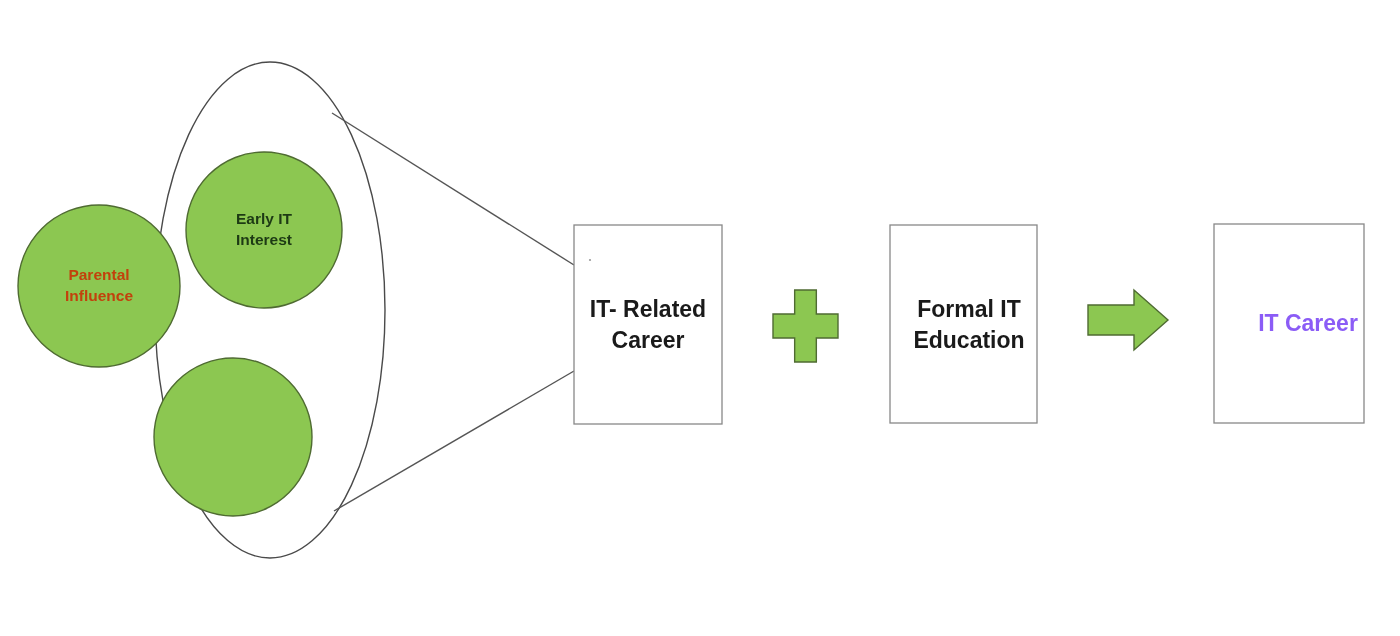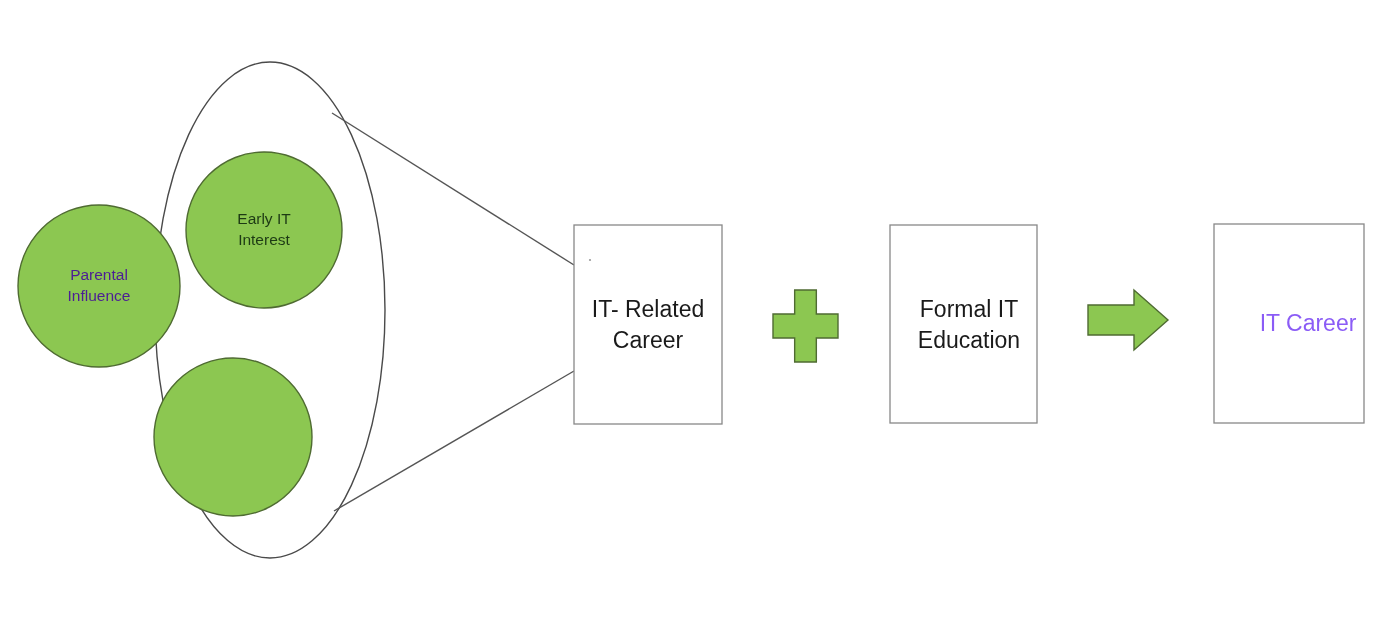--- a/index.html
+++ b/index.html
@@ -26,20 +26,21 @@
   }
   .node-label {
     position: absolute;
     display: flex;
     align-items: center;
     justify-content: center;
     text-align: center;
     pointer-events: none;
     white-space: pre-line;
     line-height: 1.33;
+    font-weight: bold;
   }
   .circle-label {
     color: #1d3a14;
     font-size: 15.5px;
   }
   .box-label {
     color: #1a1a1a;
     font-size: 23px;
   }
 </style>
@@ -63,21 +64,21 @@
     <rect id="b1" x="890" y="225" width="147" height="198" fill="#ffffff" stroke="#888888" stroke-width="1.3"></rect>
     <rect id="b2" x="1214" y="224" width="150" height="199" fill="#ffffff" stroke="#888888" stroke-width="1.3"></rect>
 
     <circle cx="590" cy="260" r="1.1" fill="#9a9a9a"></circle>
 
     <polygon id="op-plus" points="794.6666666666666,290 816.3333333333334,290 816.3333333333334,314 838,314 838,338 816.3333333333334,338 816.3333333333334,362 794.6666666666666,362 794.6666666666666,338 773,338 773,314 794.6666666666666,314" fill="#8CC751" stroke="#4f6b32" stroke-width="1.4"></polygon>
 
     <polygon id="op-arrow" points="1088,305 1134,305 1134,290 1168,320 1134,350 1134,335 1088,335" fill="#8CC751" stroke="#4f6b32" stroke-width="1.4"></polygon>
   </svg>
 
-  <div class="node-label circle-label" style="left: 18px; top: 245px; width: 162px; height: 82px; color: #4c1d95;">Parental
+  <div class="node-label circle-label" style="left: 18px; top: 245px; width: 162px; height: 82px; color: #c2410c;">Parental
 Influence</div>
 
   <div class="node-label circle-label" style="left: 186px; top: 189px; width: 156px; height: 82px; color: rgb(29, 58, 20);">Early IT
 Interest</div>
 
 
   <div class="node-label box-label" style="left: 574px; top: 280px; width: 148px; height: 90px; color: rgb(26, 26, 26);">IT- Related
 Career</div>
 
   <div class="node-label box-label" style="left: 890px; top: 280px; width: 158px; height: 90px; color: rgb(26, 26, 26);">Formal IT

